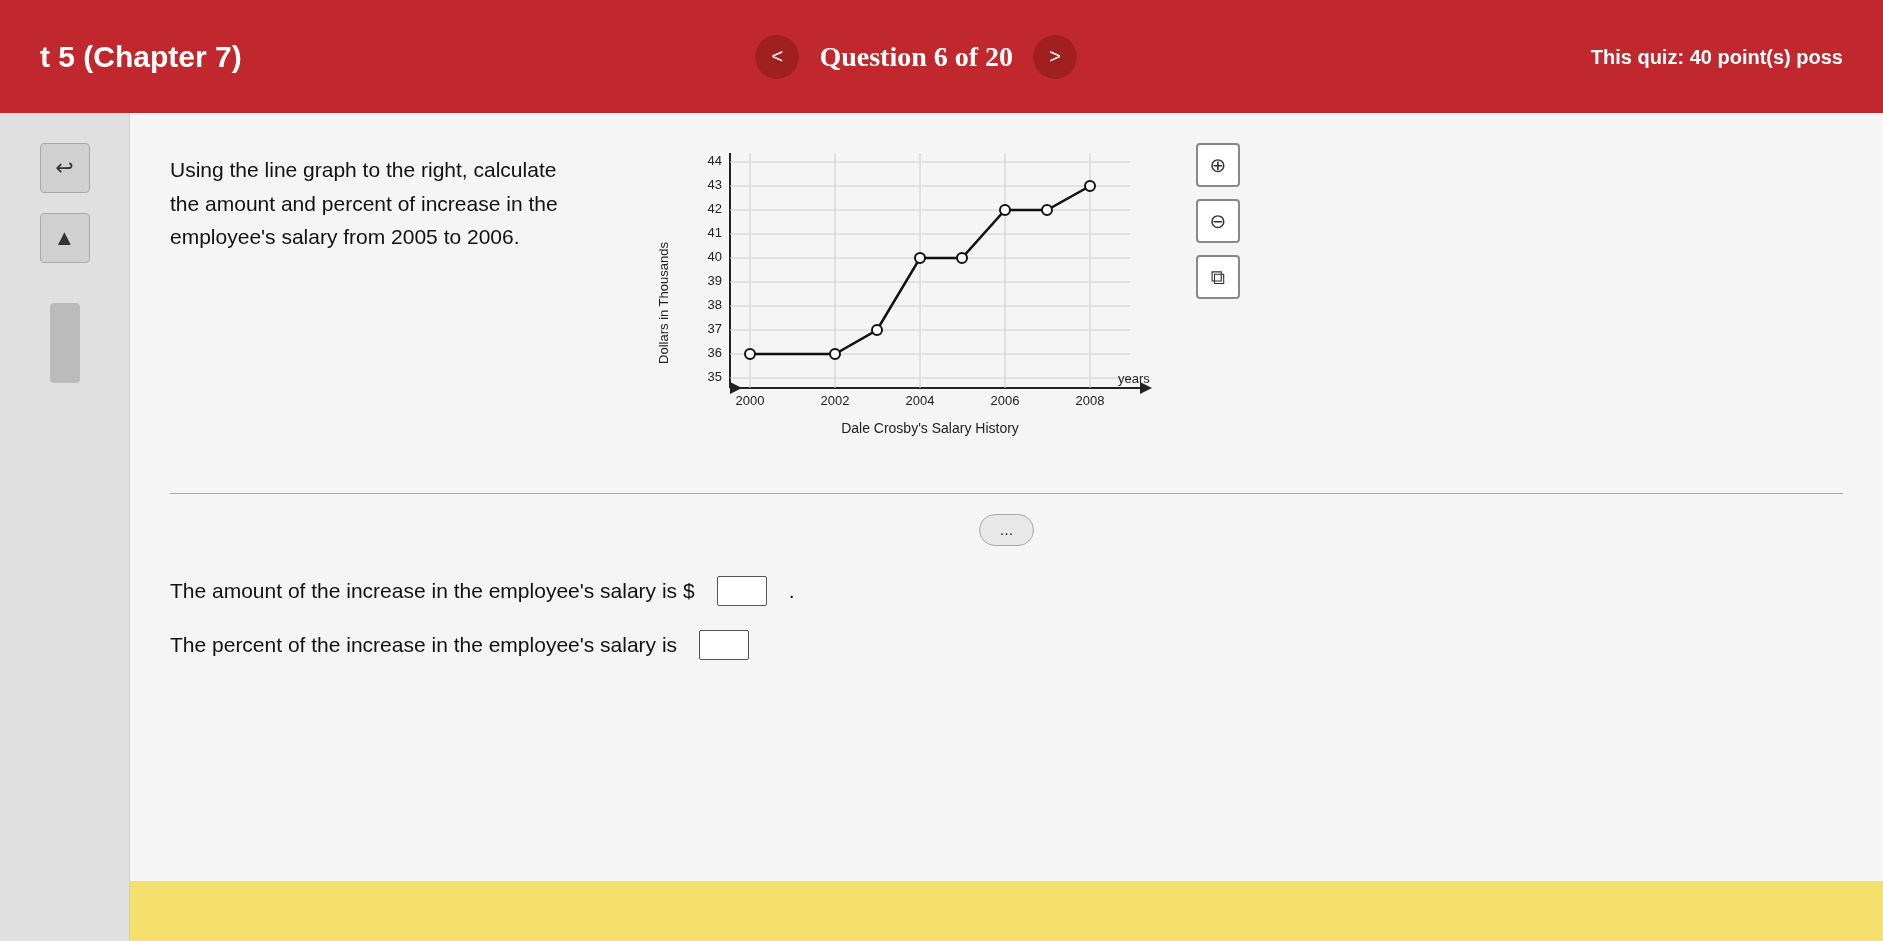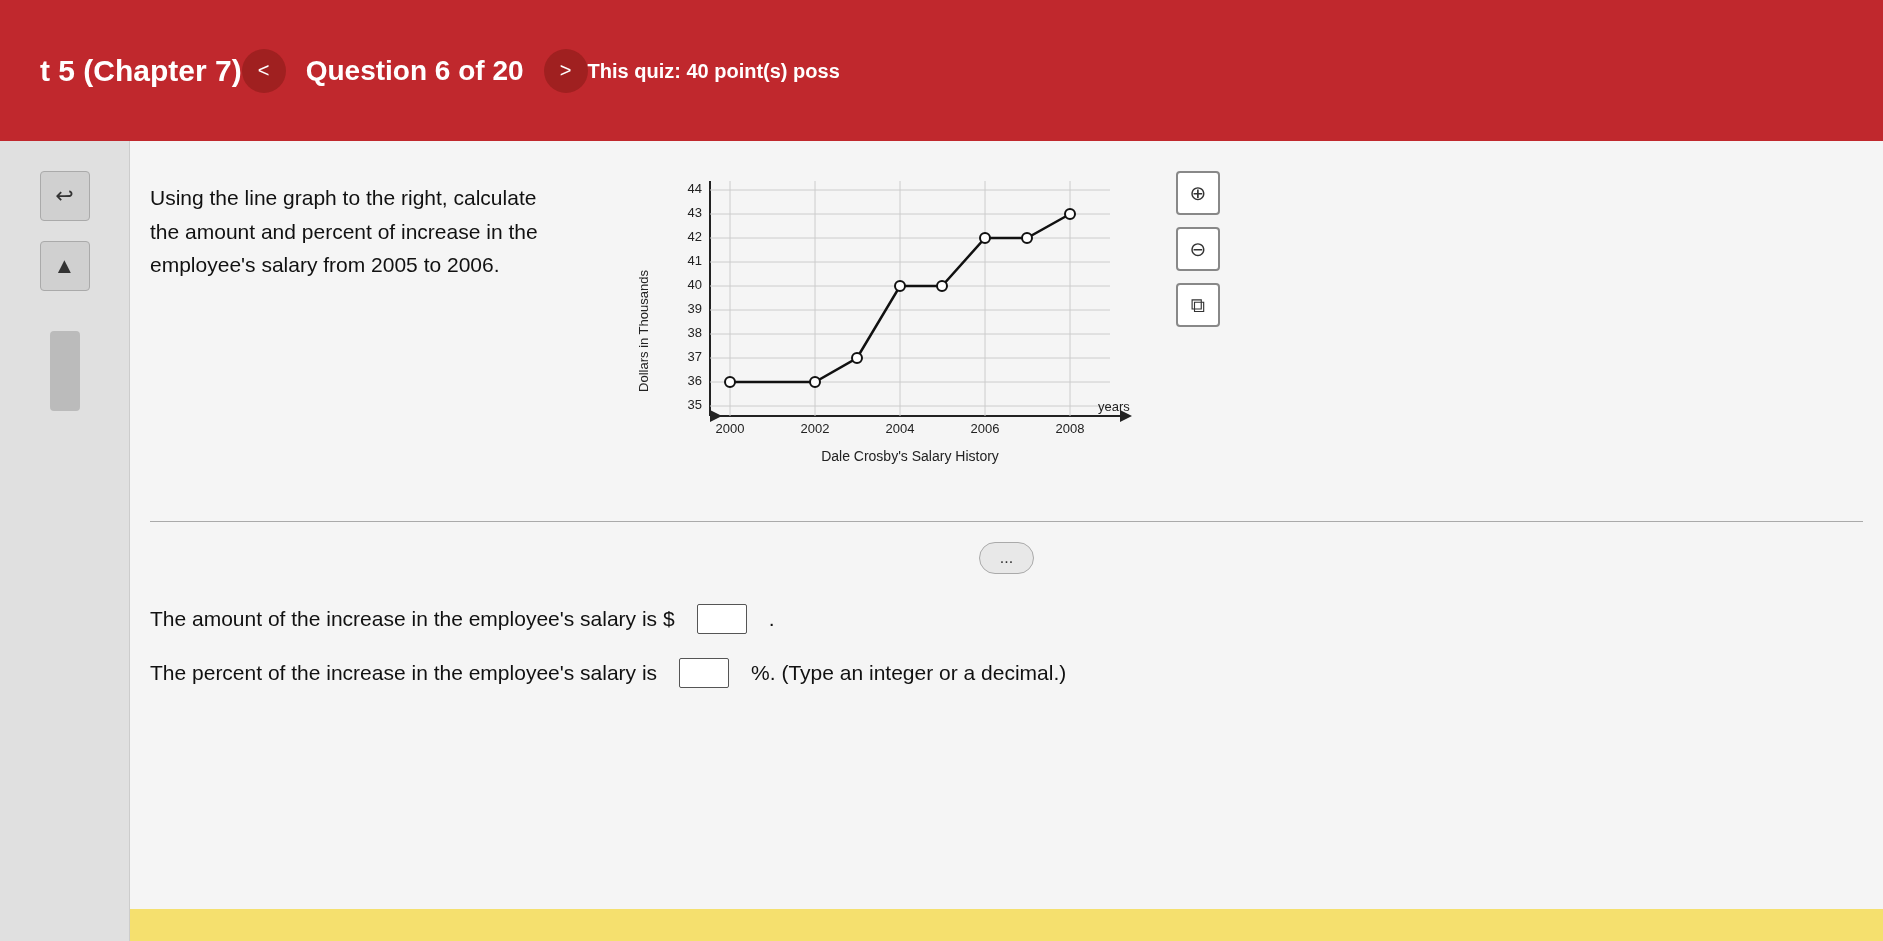--- a/index.html
+++ b/index.html
@@ -7,24 +7,24 @@
       font-family: Arial, sans-serif;
       background: #e8e8e8;
       min-height: 941px;
       width: 1883px;
       overflow-x: hidden;
     }
 
     
     .header {
       background: #c0282d;
-      height: 141px;
-      display: flex;
-      align-items: center;
-      justify-content: flex-start;
+      height: 113px;
+      display: flex;
+      align-items: center;
+      justify-content: space-between;
       padding: 0 40px;
       color: white;
     }
     .header-left {
       font-size: 30px;
       font-weight: bold;
     }
     .header-center {
       display: flex;
       align-items: center;
@@ -40,20 +40,21 @@
       font-size: 20px;
       cursor: pointer;
       display: flex;
       align-items: center;
       justify-content: center;
     }
     .question-label {
       font-size: 28px;
       font-weight: bold;
       color: white;
+      font-family: Liberation Serif, serif;
     }
     .header-right {
       font-size: 20px;
       font-weight: bold;
       text-align: right;
       line-height: 1.6;
     }
 
     
     .main {
@@ -91,21 +92,21 @@
       width: 30px;
       height: 80px;
       background: #bbb;
       border-radius: 4px;
       margin-top: 20px;
     }
 
     
     .content {
       flex: 1;
-      padding: 30px 20px;
+      padding: 30px 40px;
       background: #f5f5f5;
       position: relative;
     }
 
     .question-section {
       display: flex;
       gap: 60px;
       align-items: flex-start;
     }
 
@@ -321,21 +322,20 @@
 
       <div class="answer-line">
         <span>The amount of the increase in the employee's salary is $</span>
         <input class="answer-input" type="text" style="">
         <span>.</span>
       </div>
 
       <div class="answer-line">
         <span>The percent of the increase in the employee's salary is</span>
         <input class="answer-input" type="text" style="">
-        <span>%. (Type an integer or a decimal.)</span>
       </div>
 
     </div>
 
     <div class="bottom-bar"></div>
 
   </div>
 </div>
 
 </body></html>

